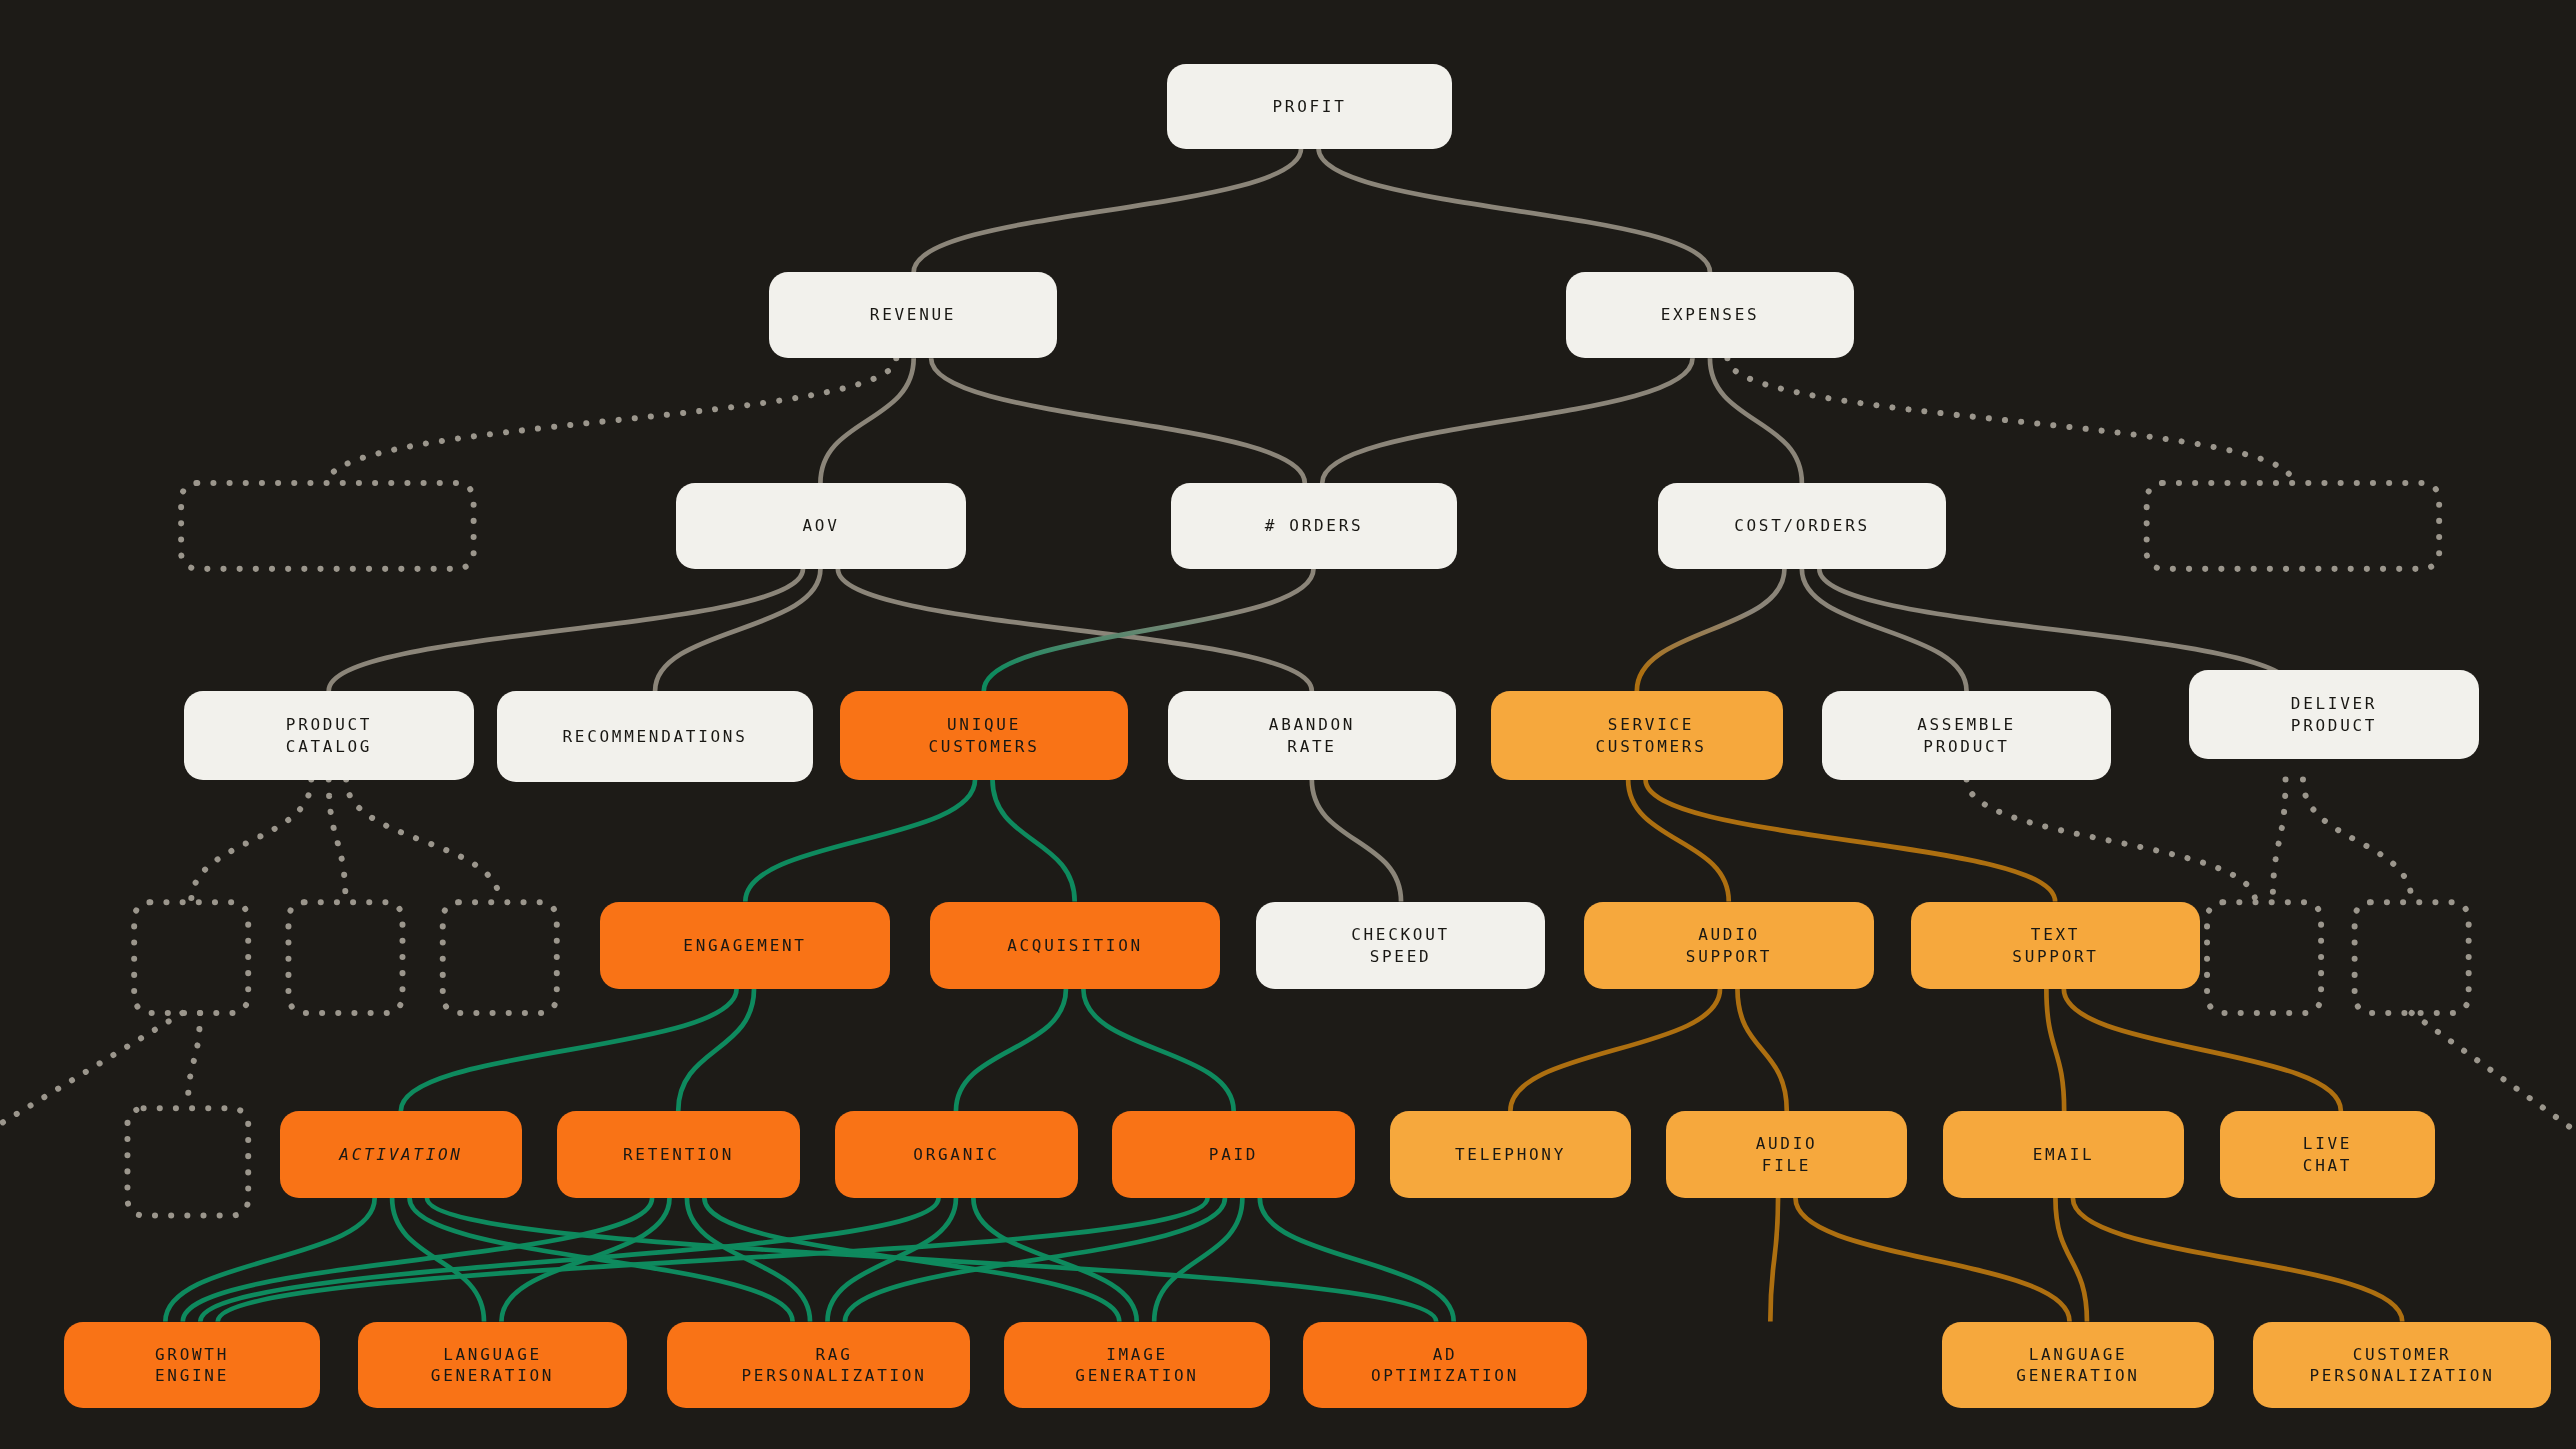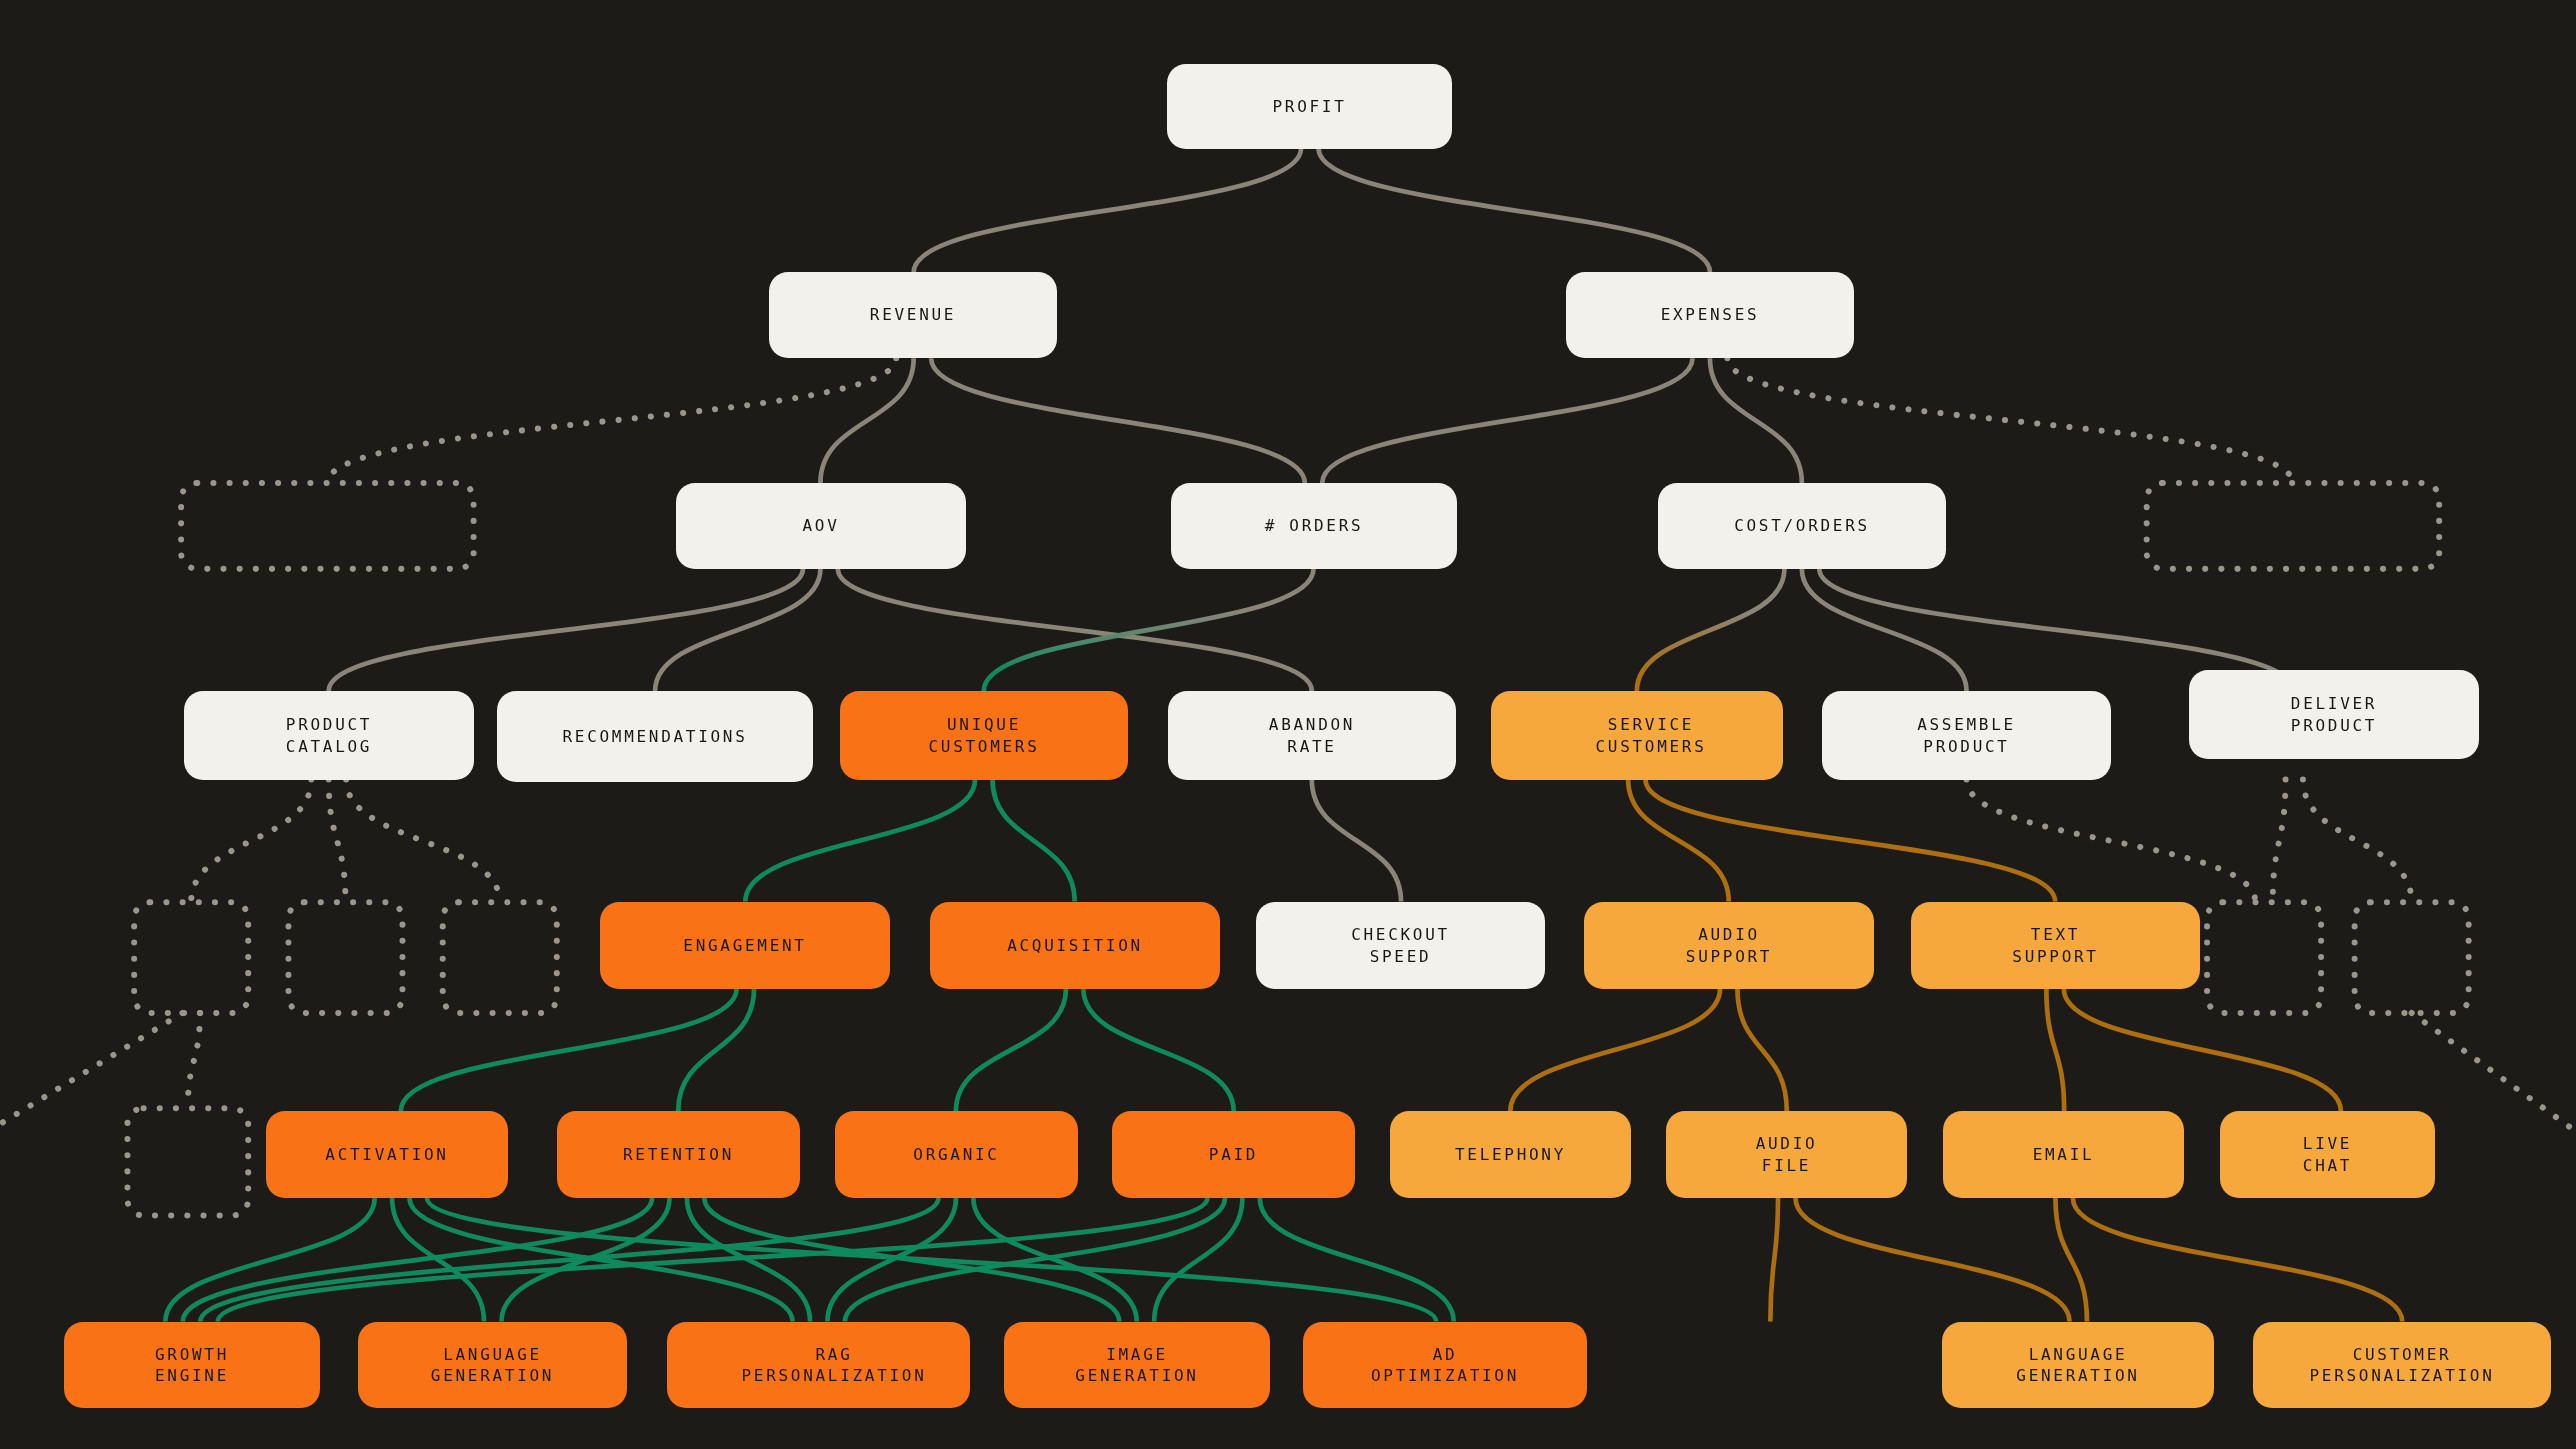--- a/index.html
+++ b/index.html
@@ -119,21 +119,21 @@
     <div class="node default" style="left: 2149px; top: 670px; width: 290px; height: 89px; margin-left: 40px;">DELIVER
 PRODUCT</div>
     <div class="node green" style="left: 600px; top: 902px; width: 290px; height: 87px;">ENGAGEMENT</div>
     <div class="node green" style="left: 930px; top: 902px; width: 290px; height: 87px;">ACQUISITION</div>
     <div class="node default" style="left: 1256px; top: 902px; width: 289px; height: 87px;">CHECKOUT
 SPEED</div>
     <div class="node orange" style="left: 1584px; top: 902px; width: 290px; height: 87px;">AUDIO
 SUPPORT</div>
     <div class="node orange" style="left: 1911px; top: 902px; width: 289px; height: 87px;">TEXT
 SUPPORT</div>
-    <div class="node green" style="left: 266px; top: 1111px; width: 242px; height: 87px;">ACTIVATION</div>
+    <div class="node green" style="left: 280px; top: 1111px; width: 242px; height: 87px; font-style: italic;">ACTIVATION</div>
     <div class="node green" style="left: 557px; top: 1111px; width: 243px; height: 87px;">RETENTION</div>
     <div class="node green" style="left: 835px; top: 1111px; width: 243px; height: 87px;">ORGANIC</div>
     <div class="node green" style="left: 1112px; top: 1111px; width: 243px; height: 87px;">PAID</div>
     <div class="node orange" style="left: 1390px; top: 1111px; width: 241px; height: 87px;">TELEPHONY</div>
     <div class="node orange" style="left: 1666px; top: 1111px; width: 241px; height: 87px;">AUDIO
 FILE</div>
     <div class="node orange" style="left: 1943px; top: 1111px; width: 241px; height: 87px;">EMAIL</div>
     <div class="node orange" style="left: 2220px; top: 1111px; width: 215px; height: 87px;">LIVE
 CHAT</div>
     <div class="node green" style="left: 64px; top: 1322px; width: 256px; height: 86px;">GROWTH

